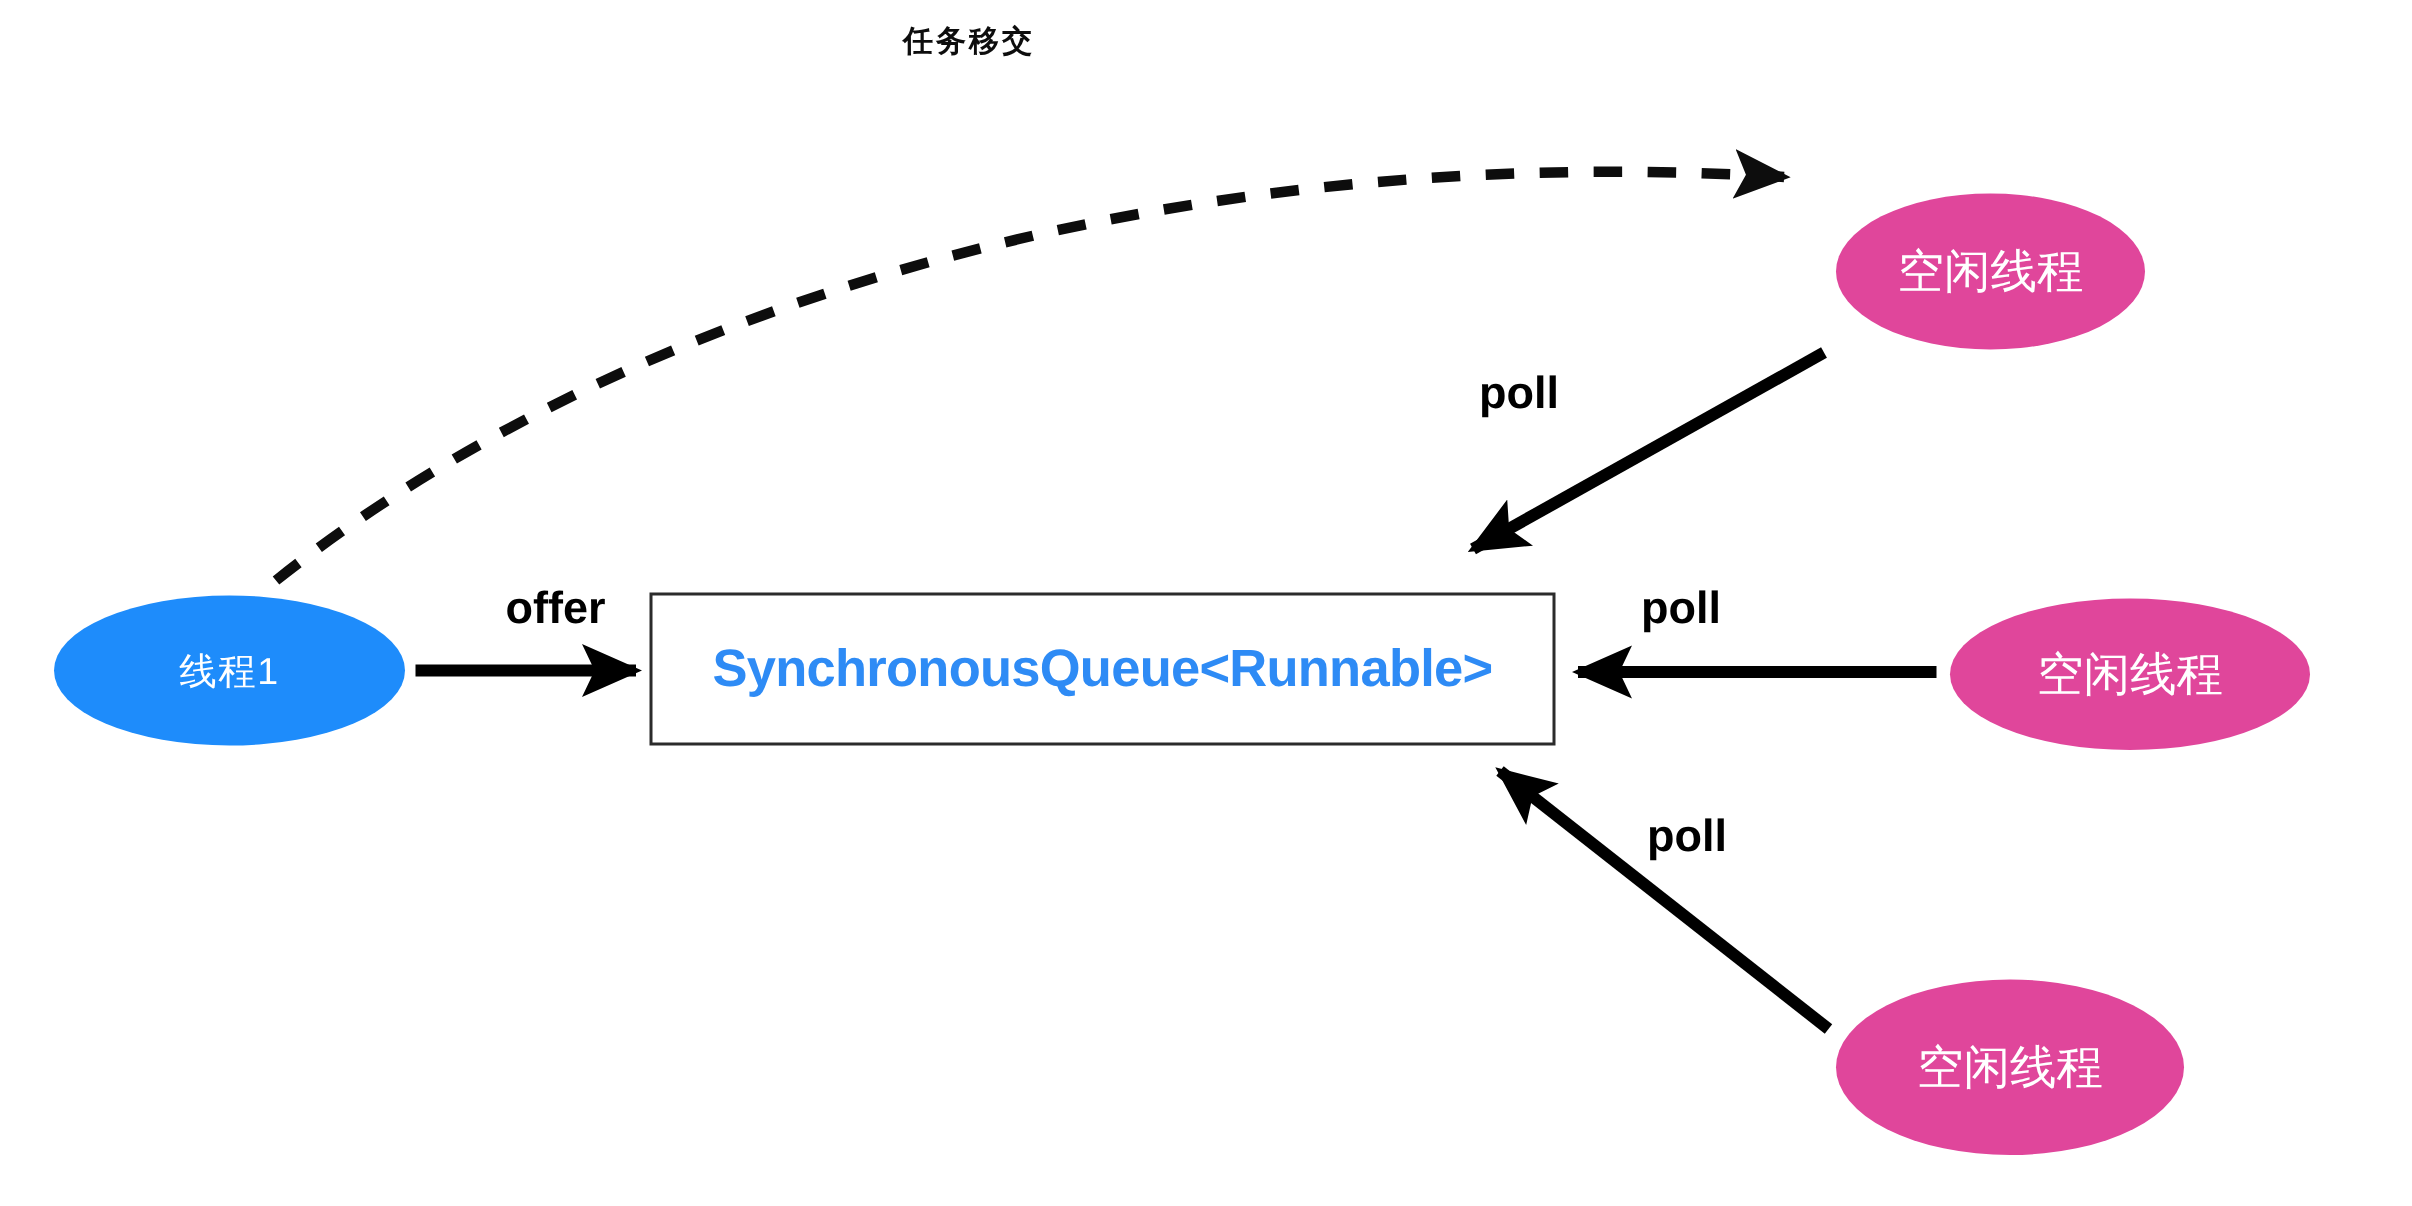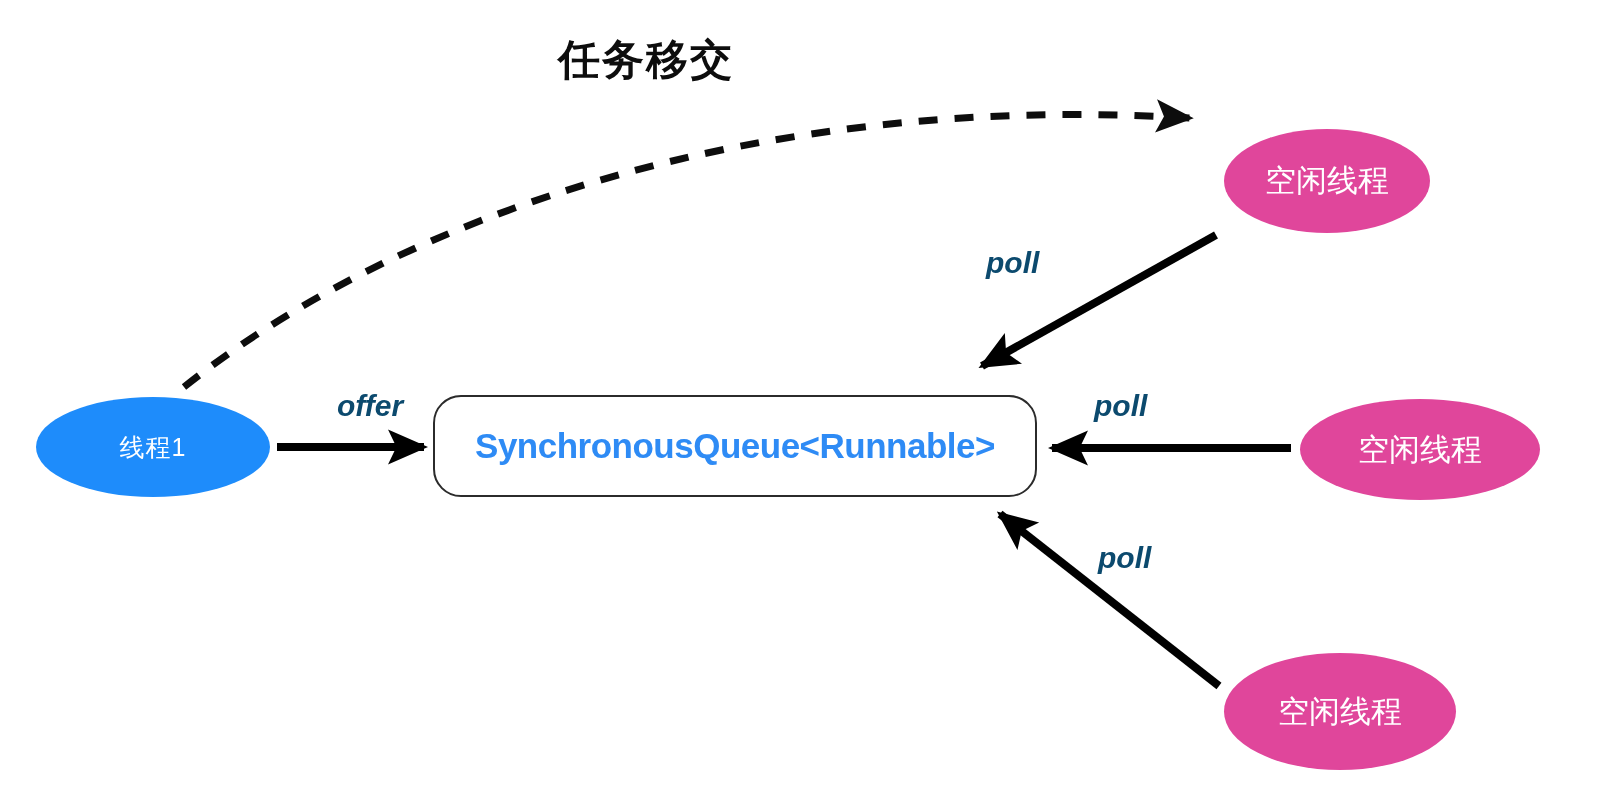--- a/index.html
+++ b/index.html
@@ -24,21 +24,20 @@
     width: 1608px;
     height: 804px;
   }
   .node {
     position: absolute;
     display: flex;
     align-items: center;
     justify-content: center;
     box-sizing: border-box;
     text-align: center;
-    border-radius: 28px;
   }
   .ellipse {
     border-radius: 50%;
     color: #ffffff;
     font-weight: normal;
   }
   .node-thread1 {
     left: 36px;
     top: 397px;
     width: 234px;
@@ -79,35 +78,34 @@
     background: #ffffff;
     border: 2px solid #2b2b2b;
     color: #2e8bf5;
     font-size: 35px;
     font-weight: bold;
     letter-spacing: -0.5px;
   }
   .diagram-title {
     position: absolute;
     left: 536px;
-    top: 32px;
+    top: 14px;
     width: 220px;
     text-align: center;
     color: #0d0d0d;
-    font-size: 42px;
+    font-size: 20px;
     font-weight: bold;
     letter-spacing: 2px;
   }
   .edge-label {
     position: absolute;
-    color: #0c4a6e;
+    color: #000000;
     font-size: 30px;
     font-weight: bold;
     white-space: nowrap;
-    font-style: italic;
   }
   .label-offer {
     left: 305px;
     top: 389px;
     margin-left: 32px;
   }
   .label-poll-top {
     left: 986px;
     top: 246px;
   }

